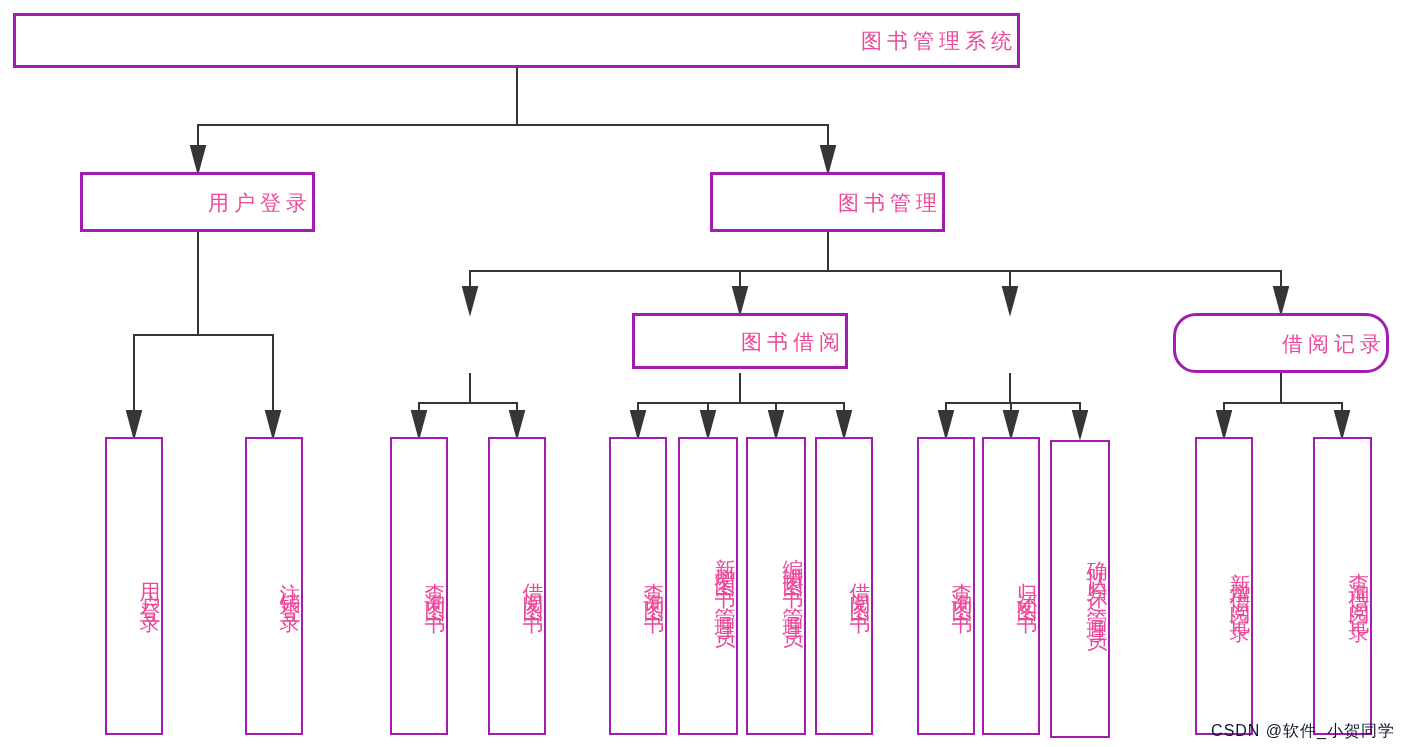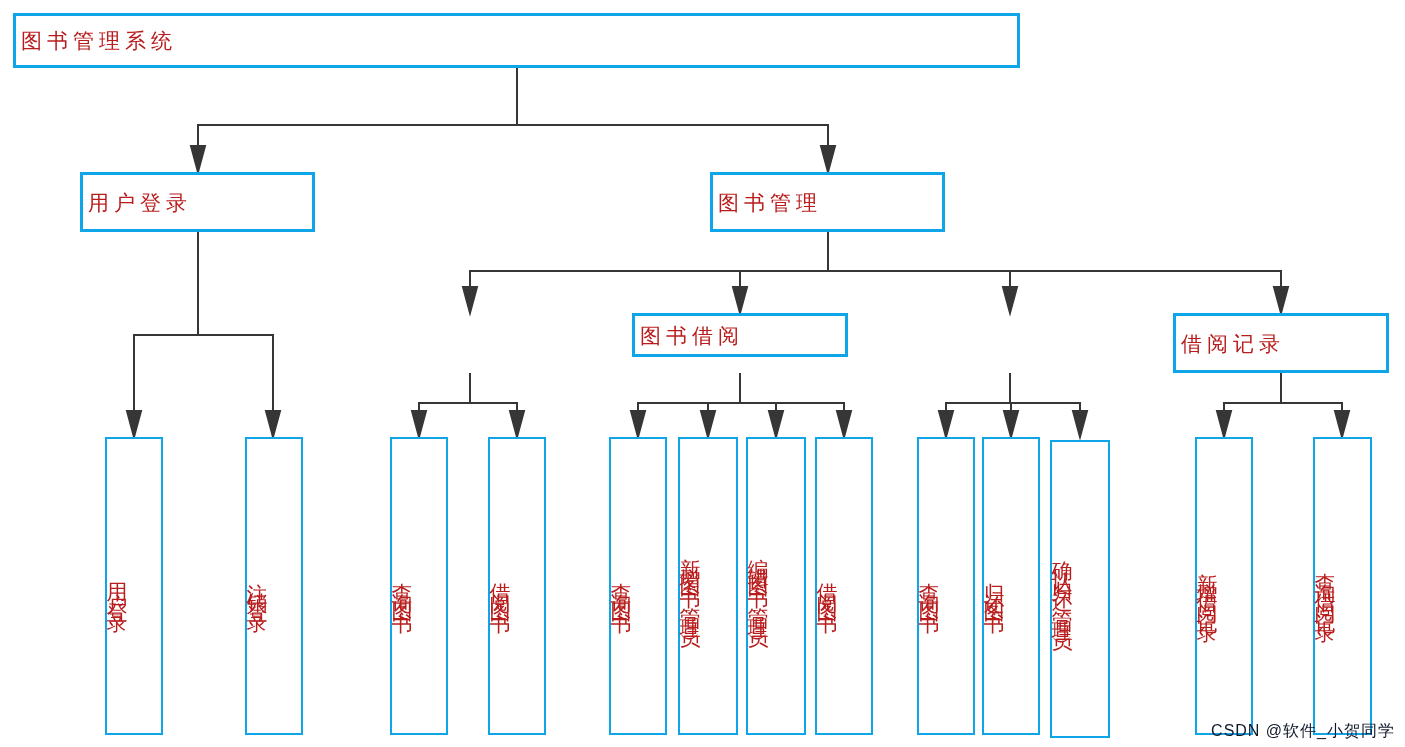--- a/index.html
+++ b/index.html
@@ -20,25 +20,25 @@
     left: 0;
     top: 0;
     width: 1405px;
     height: 747px;
     pointer-events: none;
   }
   .node {
     position: absolute;
     box-sizing: border-box;
     background: #ffffff;
-    border: 3px solid #0ea5e9;
-    color: #b91c1c;
+    border: 3px solid #a21caf;
+    color: #ec4899;
     display: flex;
     align-items: center;
-    justify-content: flex-start;
+    justify-content: flex-end;
     font-size: 21px;
     line-height: 1;
   }
   .h-node {
     letter-spacing: 5px;
     text-indent: 5px;
   }
   .v-node {
     border-width: 2px;
   }
@@ -146,24 +146,24 @@
     <span>图书管理系统</span>
   </div>
 
   <div class="node h-node" style="left:80px; top:172px; width:235px; height:60px;">
     <span>用户登录</span>
   </div>
   <div class="node h-node" style="left:710px; top:172px; width:235px; height:60px;">
     <span>图书管理</span>
   </div>
 
-  <div class="node h-node" style="left:632px; top:313px; width:216px; height:44px;">
+  <div class="node h-node" style="left:632px; top:313px; width:216px; height:56px;">
     <span>图书借阅</span>
   </div>
-  <div class="node h-node" style="left:1173px; top:313px; width:216px; height:60px;">
+  <div class="node h-node" style="left:1173px; top:313px; width:216px; height:60px;border-radius:23px;">
     <span>借阅记录</span>
   </div>
 
   <div class="node v-node" style="left:105px; top:437px; width:58px; height:298px;">
     <span class="v-text">用户登录</span>
   </div>
   <div class="node v-node" style="left:245px; top:437px; width:58px; height:298px;">
     <span class="v-text">注销登录</span>
   </div>
 

